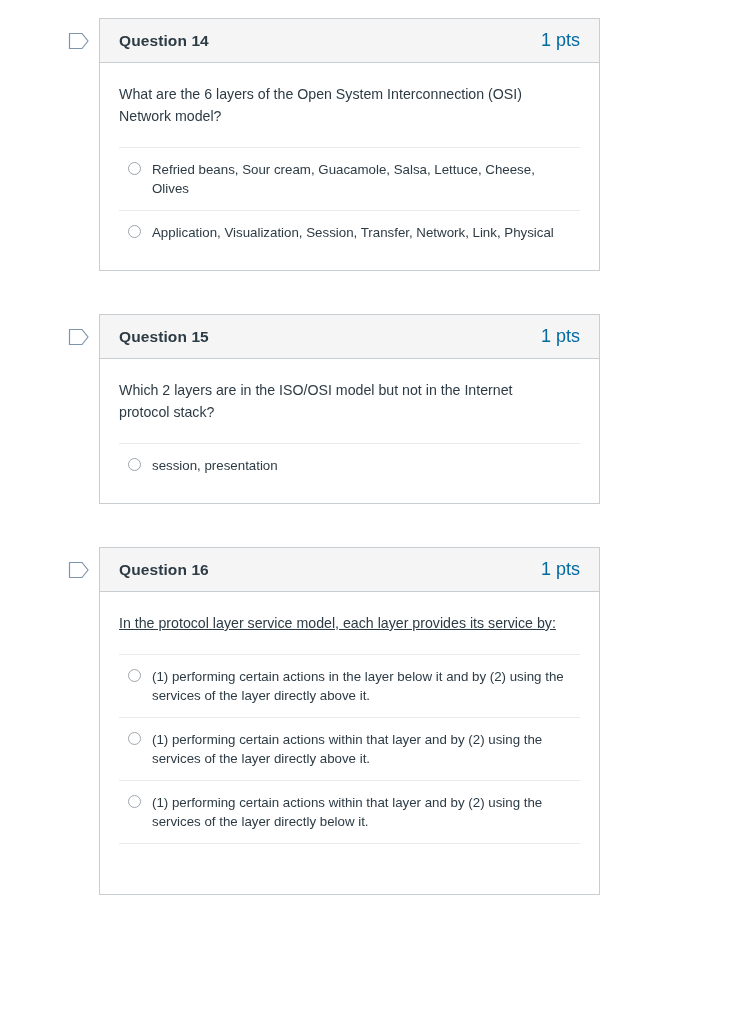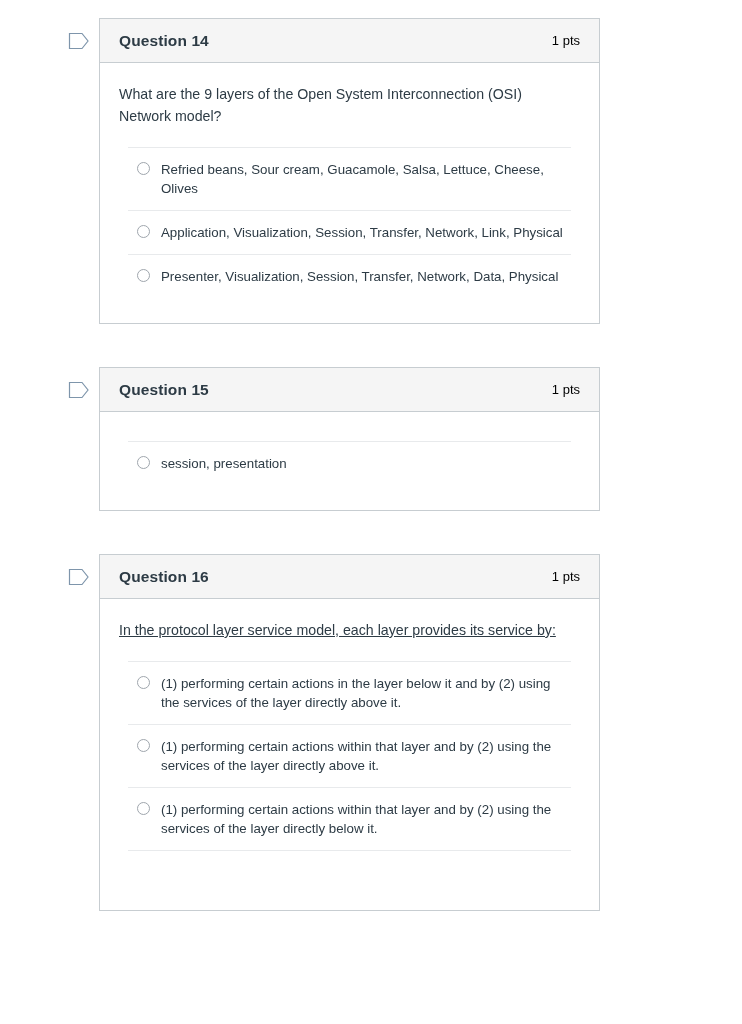--- a/index.html
+++ b/index.html
@@ -62,38 +62,38 @@
     justify-content: space-between;
     padding: 0 19px;
   }
   .question-title {
     font-size: 15.5px;
     font-weight: bold;
     color: #2d3b45;
     letter-spacing: 0.1px;
   }
   .question-points {
-    font-size: 13px;
-    color: #000000;
+    font-size: 18px;
+    color: #0369a1;
   }
 
   .question-body {
     padding: 20px 19px 0 19px;
   }
   .question-text {
     font-size: 14.2px;
     line-height: 22px;
     color: #2d3b45;
     margin: 0 0 20px 0;
     max-width: 430px;
   }
   .question-text.single-line { max-width: 470px; text-decoration: underline; }
 
   .answers {
-    margin: 9px;
+    margin: 0;
     padding: 0 0 16px 0;
     list-style: none;
   }
   .answer {
     display: flex;
     align-items: flex-start;
     border-top: 1px solid #e8eaec;
     padding: 12px 0 12px 1px;
     min-height: 35px;
   }
@@ -127,53 +127,50 @@
           <path d="M1.5 2.5 H14 L20 10 L14 17.5 H1.5 Z" fill="none" stroke="#7e95ab" stroke-width="1.2"></path>
         </svg>
       </span>
     </div>
     <div class="question-card">
       <div class="question-header">
         <span class="question-title">Question 14</span>
         <span class="question-points">1 pts</span>
       </div>
       <div class="question-body">
-        <p class="question-text">What are the 9 layers of the Open System Interconnection (OSI) Network model?</p>
+        <p class="question-text">What are the 6 layers of the Open System Interconnection (OSI) Network model?</p>
         <ul class="answers">
           <li class="answer">
             <span class="answer-radio"></span>
             <span class="answer-label">Refried beans, Sour cream, Guacamole, Salsa, Lettuce, Cheese, Olives</span>
           </li>
           <li class="answer">
             <span class="answer-radio"></span>
             <span class="answer-label">Application, Visualization, Session, Transfer, Network, Link, Physical</span>
-          </li>
-          <li class="answer">
-            <span class="answer-radio"></span>
-            <span class="answer-label">Presenter, Visualization, Session, Transfer, Network, Data, Physical</span>
           </li>
         </ul>
       </div>
     </div>
   </div>
 
   <div class="question-block">
     <div class="flag-gutter">
       <span class="flag-icon">
         <svg width="22" height="20" viewBox="0 0 22 20" xmlns="http://www.w3.org/2000/svg">
           <path d="M1.5 2.5 H14 L20 10 L14 17.5 H1.5 Z" fill="none" stroke="#7e95ab" stroke-width="1.2"></path>
         </svg>
       </span>
     </div>
     <div class="question-card">
       <div class="question-header">
         <span class="question-title">Question 15</span>
         <span class="question-points">1 pts</span>
       </div>
       <div class="question-body">
+        <p class="question-text">Which 2 layers are in the ISO/OSI model but not in the Internet protocol stack?</p>
         <ul class="answers">
           <li class="answer">
             <span class="answer-radio"></span>
             <span class="answer-label">session, presentation</span>
           </li>
         </ul>
       </div>
     </div>
   </div>
 

